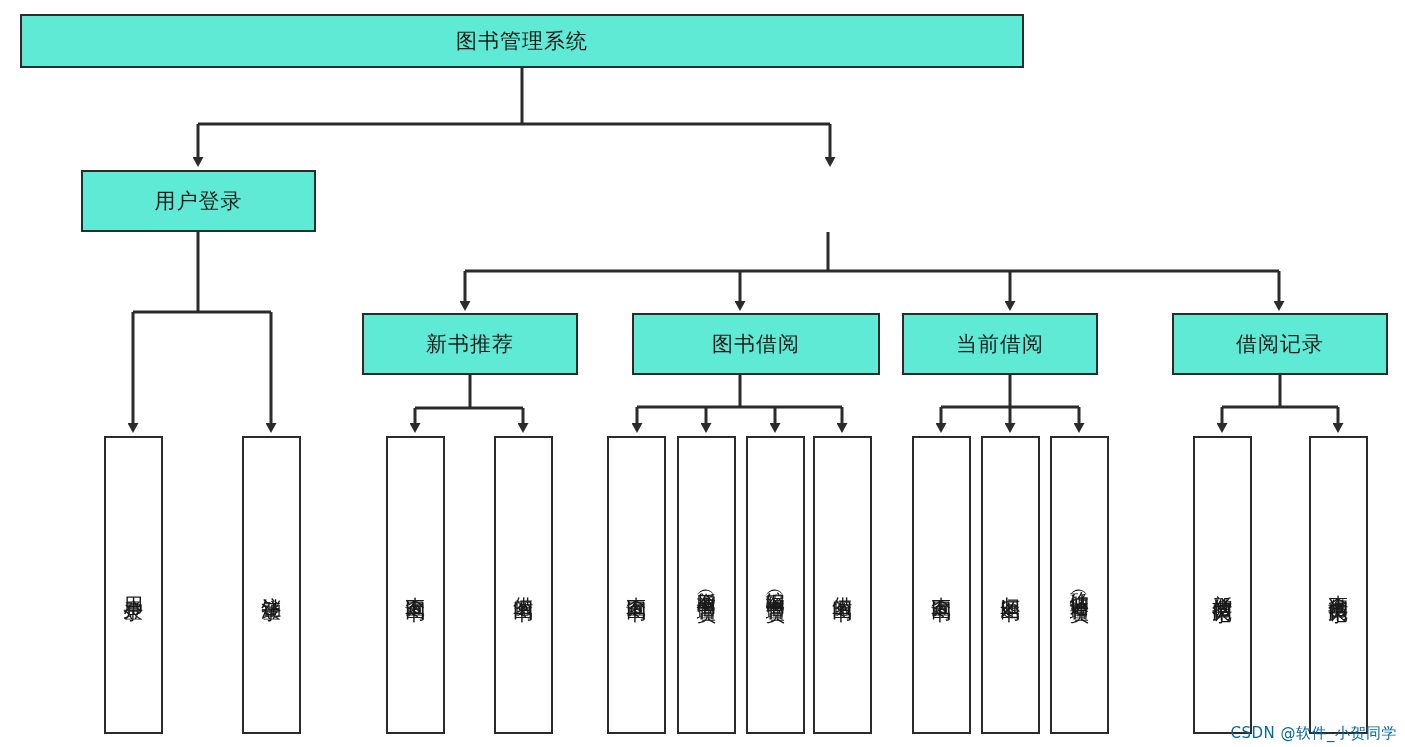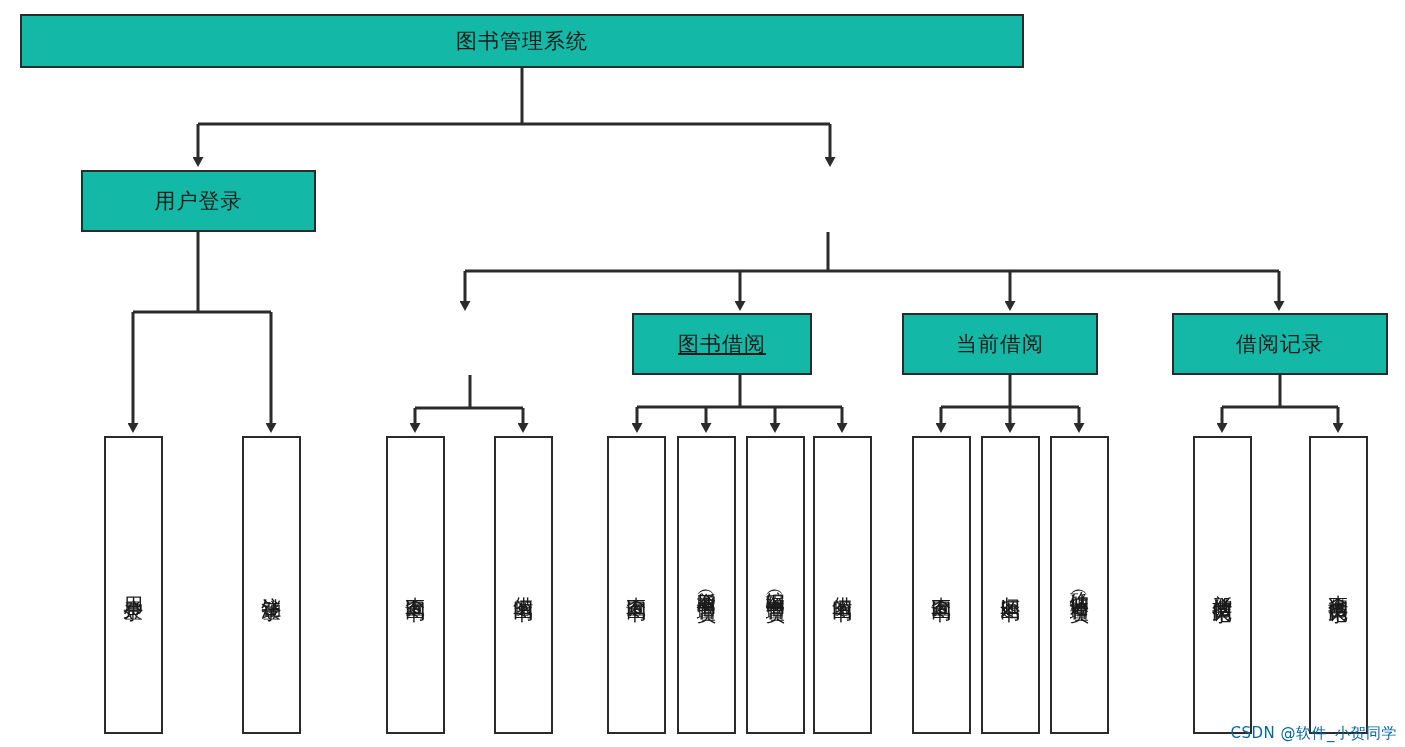--- a/index.html
+++ b/index.html
@@ -1,19 +1,19 @@
 <!DOCTYPE html>
 <html><head>
 <meta charset="utf-8">
 <style>
   html,body{margin:0;padding:0;background:#ffffff;}
   body{width:1405px;height:747px;position:relative;overflow:hidden;
        font-family:"DejaVu Sans","Liberation Sans",sans-serif;}
   #canvas{position:absolute;left:0;top:0;width:1405px;height:747px;}
-  .node{position:absolute;box-sizing:border-box;background:#14b8a6;
+  .node{position:absolute;box-sizing:border-box;background:#5eead4;
         border:2px solid #2b2b2b;display:flex;align-items:center;
         justify-content:center;color:#1a1a1a;}
   .node.h{font-size:21px;letter-spacing:1px;}
   .leaf{position:absolute;box-sizing:border-box;background:#ffffff;
         border:2px solid #2b2b2b;display:flex;align-items:center;
         justify-content:center;color:#1a1a1a;}
   .leaf .vtext{writing-mode:vertical-rl;text-orientation:upright;
         font-size:20px;line-height:1.12;letter-spacing:2px;white-space:nowrap;}
   .leaf.tall .vtext{font-size:19px;}
   svg.links{position:absolute;left:0;top:0;width:1405px;height:747px;
@@ -77,21 +77,24 @@
   </svg>
 
   <div class="node h" style="left:20px;top:14px;width:1004px;height:54px;">
     <span>图书管理系统</span>
   </div>
 
   <div class="node h" style="left:81px;top:170px;width:235px;height:62px;">
     <span>用户登录</span>
   </div>
 
-  <div class="node h" style="left:632px;top:313px;width:180px;height:62px;text-decoration:underline;">
+  <div class="node h" style="left:362px;top:313px;width:216px;height:62px;">
+    <span>新书推荐</span>
+  </div>
+  <div class="node h" style="left:632px;top:313px;width:248px;height:62px;">
     <span>图书借阅</span>
   </div>
   <div class="node h" style="left:902px;top:313px;width:196px;height:62px;">
     <span>当前借阅</span>
   </div>
   <div class="node h" style="left:1172px;top:313px;width:216px;height:62px;align-items:center;">
     <span>借阅记录</span>
   </div>
 
   <div class="leaf" style="left:104px;top:436px;width:59px;height:298px;">

